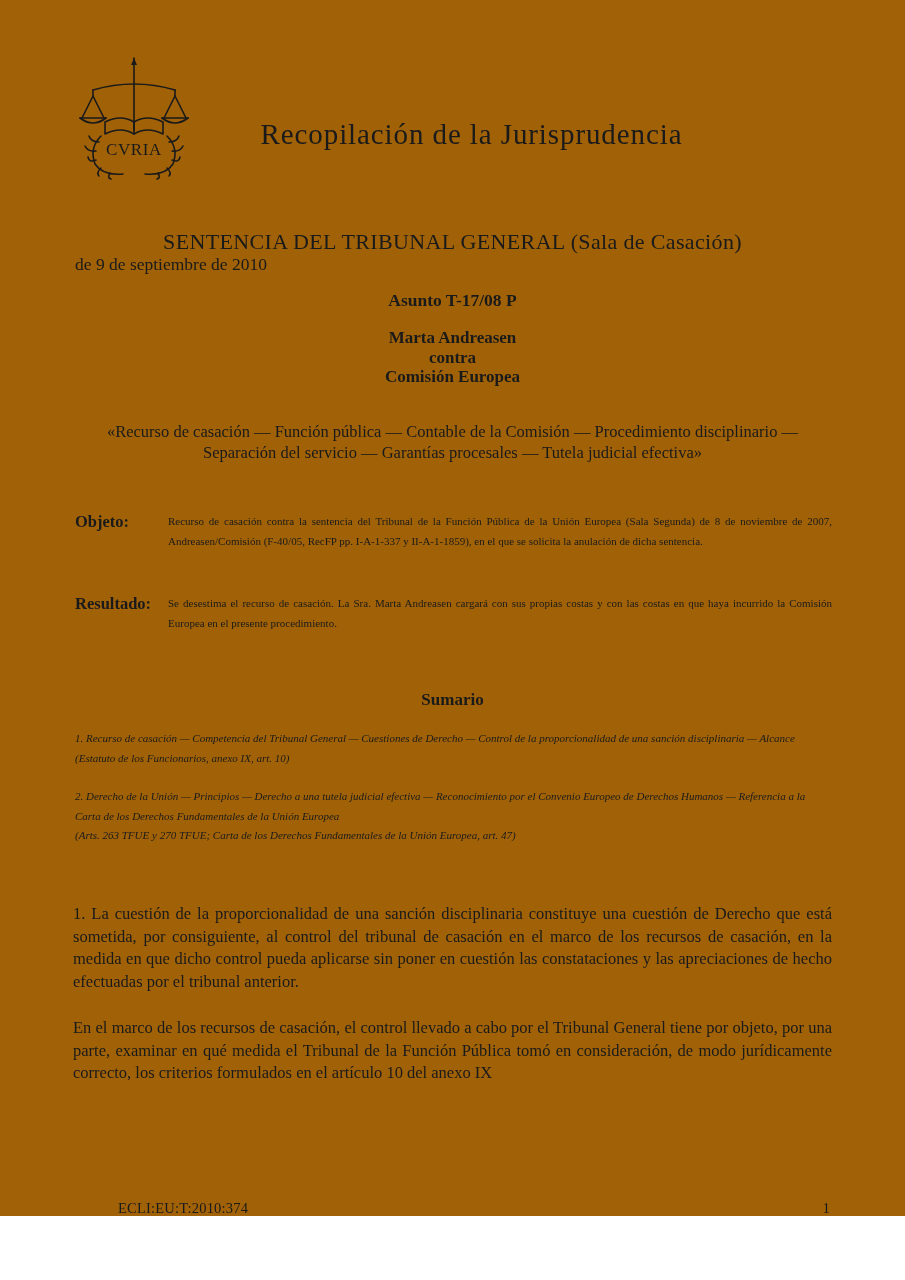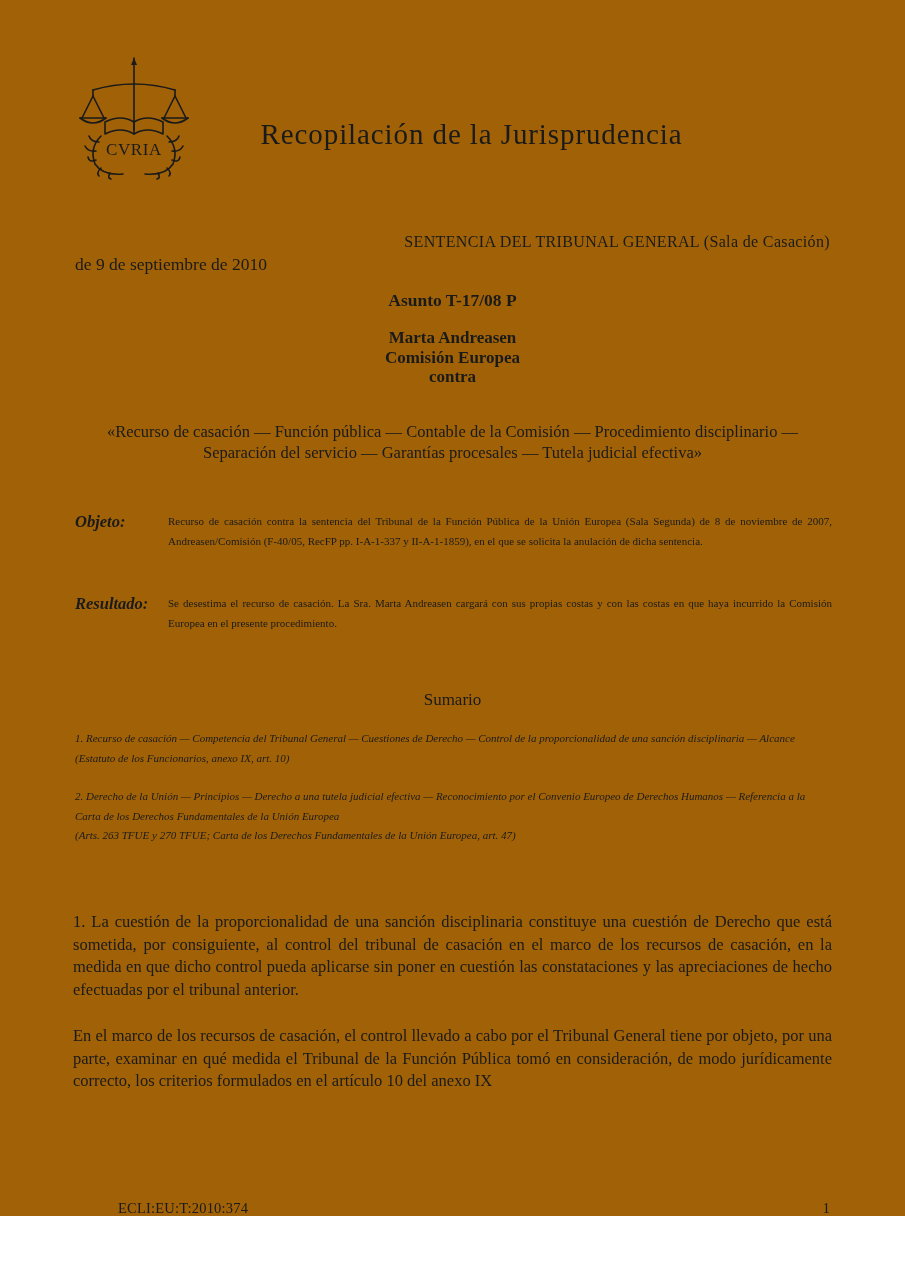--- a/index.html
+++ b/index.html
@@ -46,22 +46,22 @@
     color: #1a1a1a;
     padding-left: 38px;
   }
 
   
   .court-line {
     position: absolute;
     left: 75px;
     right: 75px;
     top: 230px;
-    text-align: right;
-    font-size: 16px;
+    text-align: center;
+    font-size: 22px;
     letter-spacing: 0.35px;
     line-height: 23px;
   }
   .court-date {
     position: absolute;
     left: 75px;
     right: 75px;
     top: 253px;
     text-align: left;
     font-size: 17.5px;
@@ -108,38 +108,37 @@
   .fieldblock.objeto { top: 511px; }
   .fieldblock.resultado { top: 593px; }
   .field-label {
     position: absolute;
     left: 0;
     top: 0;
     font-weight: bold;
     font-size: 16.5px;
     line-height: 22.5px;
     white-space: nowrap;
-    font-style: italic;
   }
   .field-body {
     margin-left: 93px;
     text-align: justify;
     font-size: 11px;
     line-height: 20px;
     hyphens: none;
   }
 
   
   .sumario-heading {
     position: absolute;
     left: 75px;
     right: 75px;
     top: 690px;
     text-align: center;
-    font-weight: normal;
+    font-weight: bold;
     font-size: 17px;
   }
   .summary-area {
     position: absolute;
     left: 75px;
     right: 73px;
     top: 729px;
   }
   .summary-item {
     font-style: italic;
@@ -153,21 +152,21 @@
   .body-area {
     position: absolute;
     left: 73px;
     right: 73px;
     top: 899px;
   }
   .body-para {
     text-align: justify;
     font-size: 16.5px;
     line-height: 22.5px;
-    margin: 12px 0 24px 0;
+    margin: 4px 0 24px 0;
     hyphens: none;
   }
 
   
   .lang-box {
     position: absolute;
     left: 27px;
     top: 1210px;
     width: 56px;
     height: 56px;
@@ -248,22 +247,22 @@
   </div>
 
   <div class="court-line">SENTENCIA DEL TRIBUNAL GENERAL (Sala de Casación)</div>
 
   <div class="court-date">de 9 de septiembre de 2010</div>
 
   <div class="case-number">Asunto T-17/08 P</div>
 
   <div class="parties">
     <div>Marta Andreasen</div>
+    <div>contra</div>
     <div>Comisión Europea</div>
-    <div>contra</div>
   </div>
 
   <div class="keywords">«Recurso de casación — Función pública — Contable de la Comisión — Procedimiento disciplinario — Separación del servicio — Garantías procesales — Tutela judicial efectiva»</div>
 
   <div class="fieldblock objeto">
     <span class="field-label">Objeto:</span>
     <div class="field-body">Recurso de casación contra la sentencia del Tribunal de la Función Pública de la Unión Europea (Sala Segunda) de 8 de noviembre de 2007, Andreasen/Comisión (F-40/05, RecFP pp. I-A-1-337 y II-A-1-1859), en el que se solicita la anulación de dicha sentencia.</div>
   </div>
 
   <div class="fieldblock resultado">

